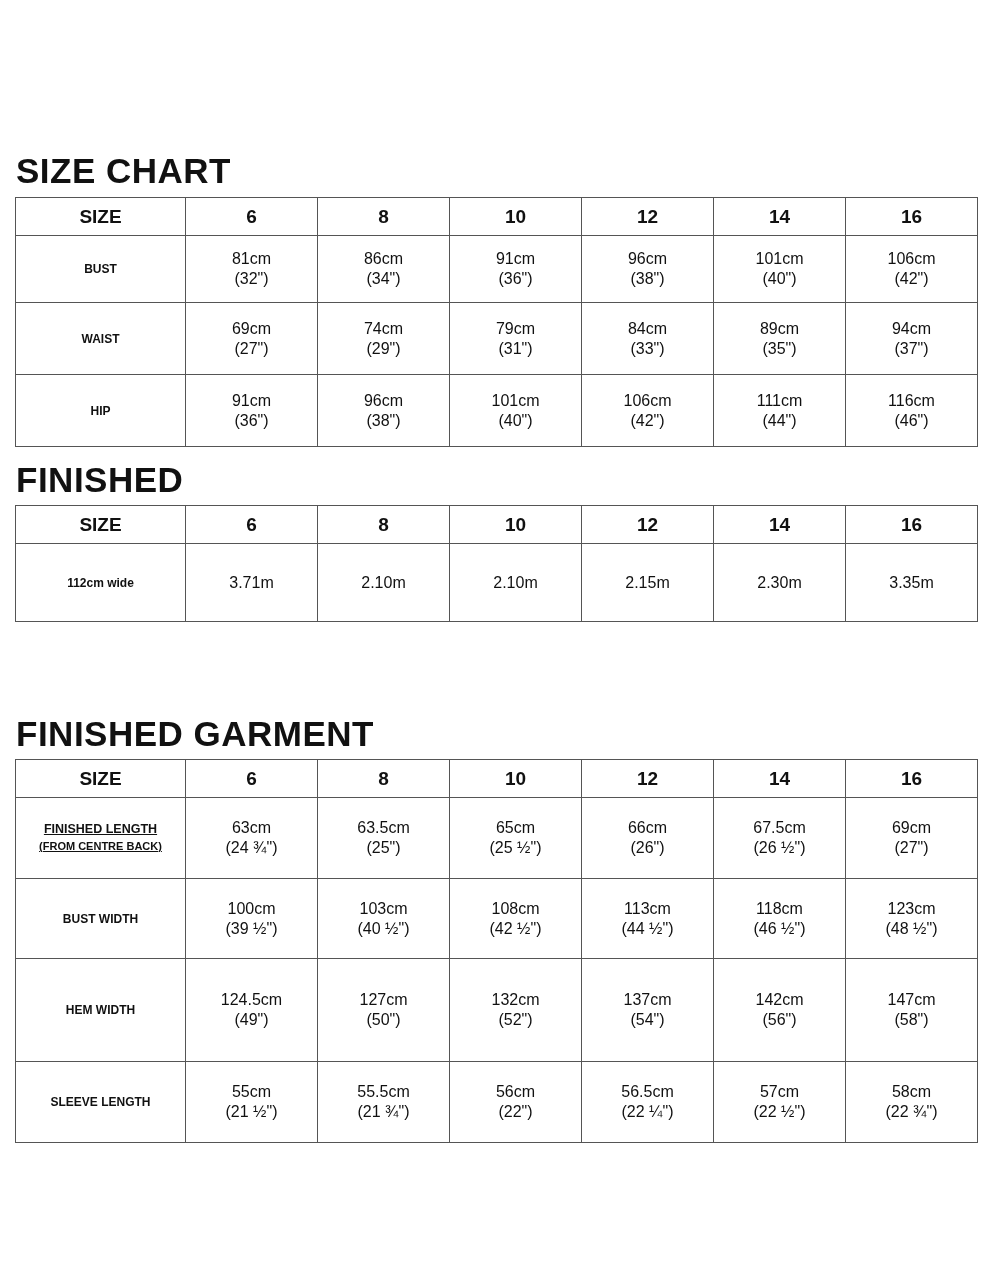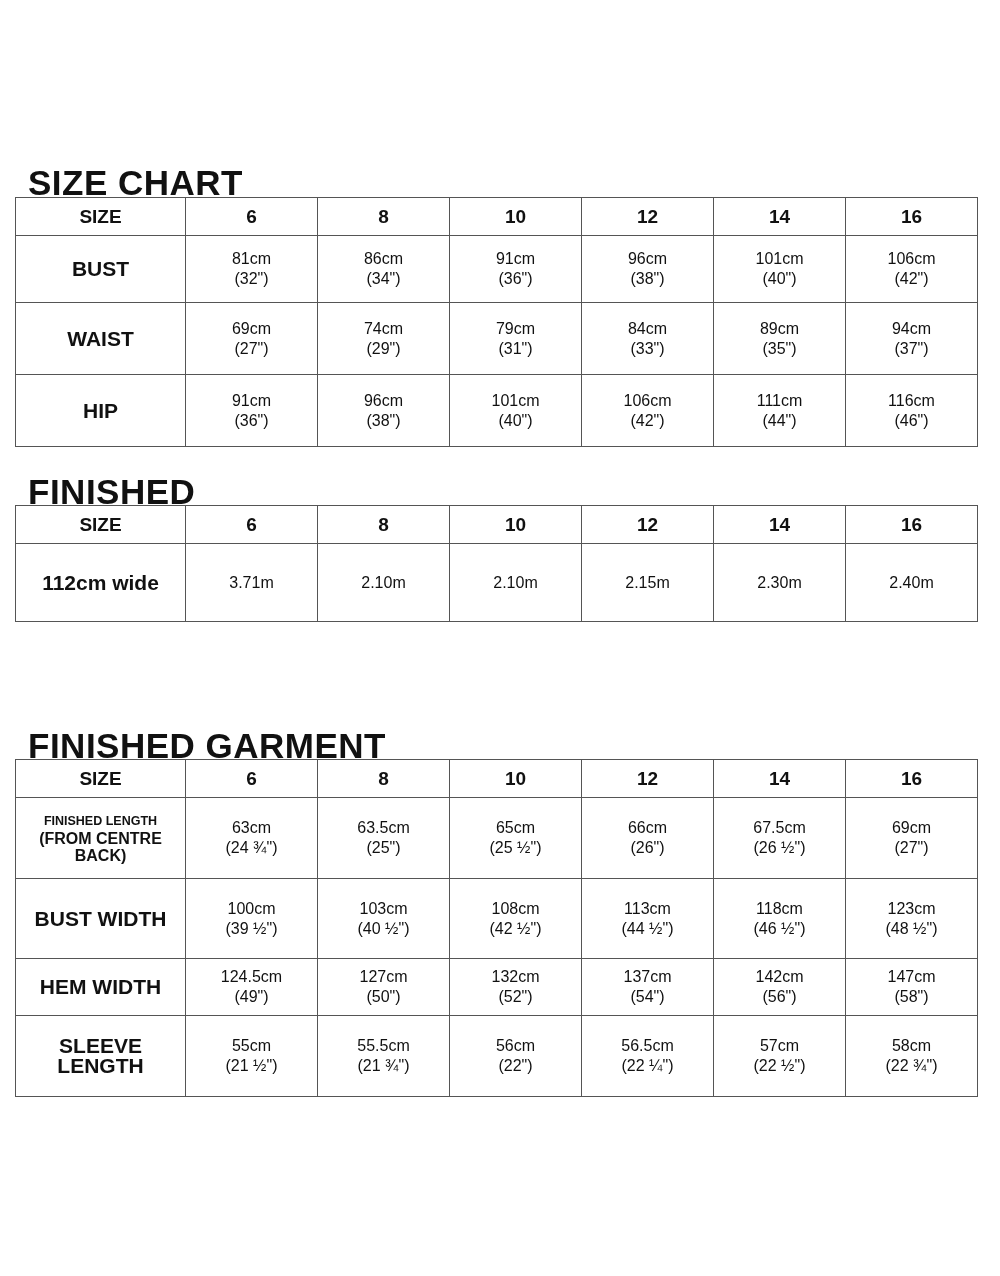--- a/index.html
+++ b/index.html
@@ -1,22 +1,22 @@
 <!DOCTYPE html>
 <html><head>
 <meta charset="utf-8">
 <style>
   html, body { margin: 0; padding: 0; background: #ffffff; }
   body { width: 1000px; height: 1276px; position: relative; font-family: "Liberation Sans", "DejaVu Sans", sans-serif; color: #111; }
-  .section-title { position: absolute; left: 16px; font-size: 35px; font-weight: bold; letter-spacing: 0.5px; margin: 12px; line-height: 1; color: #111; }
+  .section-title { position: absolute; left: 16px; font-size: 35px; font-weight: bold; letter-spacing: 0.5px; margin: 0; line-height: 1; color: #111; }
   table { position: absolute; left: 15px; width: 963px; border-collapse: collapse; table-layout: fixed; border-radius: 11px; }
   td, th { border: 1.5px solid #555; text-align: center; vertical-align: middle; padding: 0; font-size: 16px; line-height: 20px; }
   th { font-weight: bold; font-size: 19px; }
-  td.rowhead { font-weight: bold; font-size: 21px; }
-  td.rowhead.small { font-size: 12.5px; line-height: 17px; }
+  td.rowhead { font-weight: bold; font-size: 12px; }
+  td.rowhead.small { font-size: 12.5px; line-height: 17px; text-decoration: underline; }
   col.c0 { width: 170px; }
   .cell-line { display: block; }
 </style>
 </head>
 <body>
 
 <h1 class="section-title" style="top:153px;">SIZE CHART</h1>
 <table style="top:197px;">
   <colgroup>
       <col class="c0">
@@ -142,21 +142,21 @@
     <th>14</th>
     <th>16</th>
   </tr>
   <tr style="height:78px;">
     <td class="rowhead">112cm wide</td>
     <td>3.71m</td>
     <td>2.10m</td>
     <td>2.10m</td>
     <td>2.15m</td>
     <td>2.30m</td>
-    <td>2.40m</td>
+    <td>3.35m</td>
   </tr>
 </tbody>
   </table>
 
 <h1 class="section-title" style="top:716px;">FINISHED GARMENT</h1>
 <table style="top:759px;">
   <colgroup>
       <col class="c0">
       <col>
       <col>
@@ -171,21 +171,21 @@
     <th>6</th>
     <th>8</th>
     <th>10</th>
     <th>12</th>
     <th>14</th>
     <th>16</th>
   </tr>
   <tr style="height:81px;">
     <td class="rowhead small">
           <span class="cell-line">FINISHED LENGTH</span>
-          <span class="cell-line" style="font-size:16px;">(FROM CENTRE BACK)</span>
+          <span class="cell-line" style="font-size:11px;">(FROM CENTRE BACK)</span>
         </td>
     <td>
           <span class="cell-line">63cm</span>
           <span class="cell-line">(24 ¾")</span>
         </td>
     <td>
           <span class="cell-line">63.5cm</span>
           <span class="cell-line">(25")</span>
         </td>
     <td>
@@ -225,21 +225,21 @@
         </td>
     <td>
           <span class="cell-line">118cm</span>
           <span class="cell-line">(46 ½")</span>
         </td>
     <td>
           <span class="cell-line">123cm</span>
           <span class="cell-line">(48 ½")</span>
         </td>
   </tr>
-  <tr style="height:57px;">
+  <tr style="height:103px;">
     <td class="rowhead">HEM WIDTH</td>
     <td>
           <span class="cell-line">124.5cm</span>
           <span class="cell-line">(49")</span>
         </td>
     <td>
           <span class="cell-line">127cm</span>
           <span class="cell-line">(50")</span>
         </td>
     <td>

